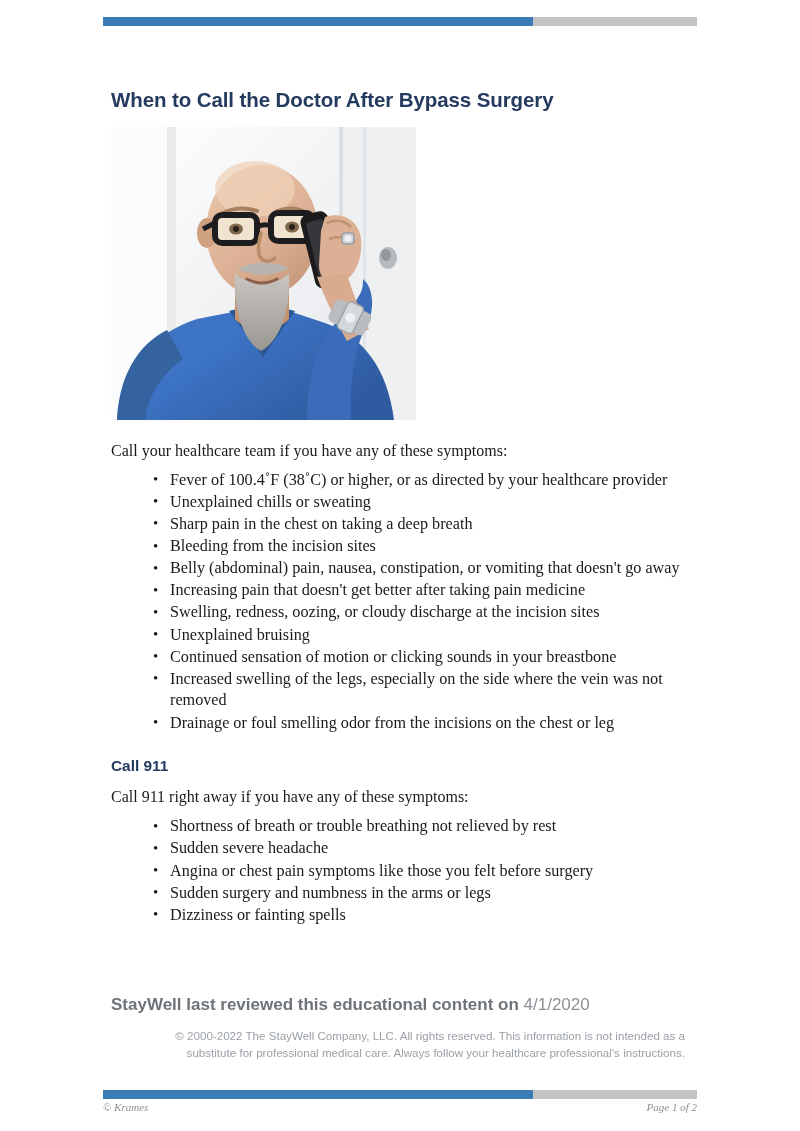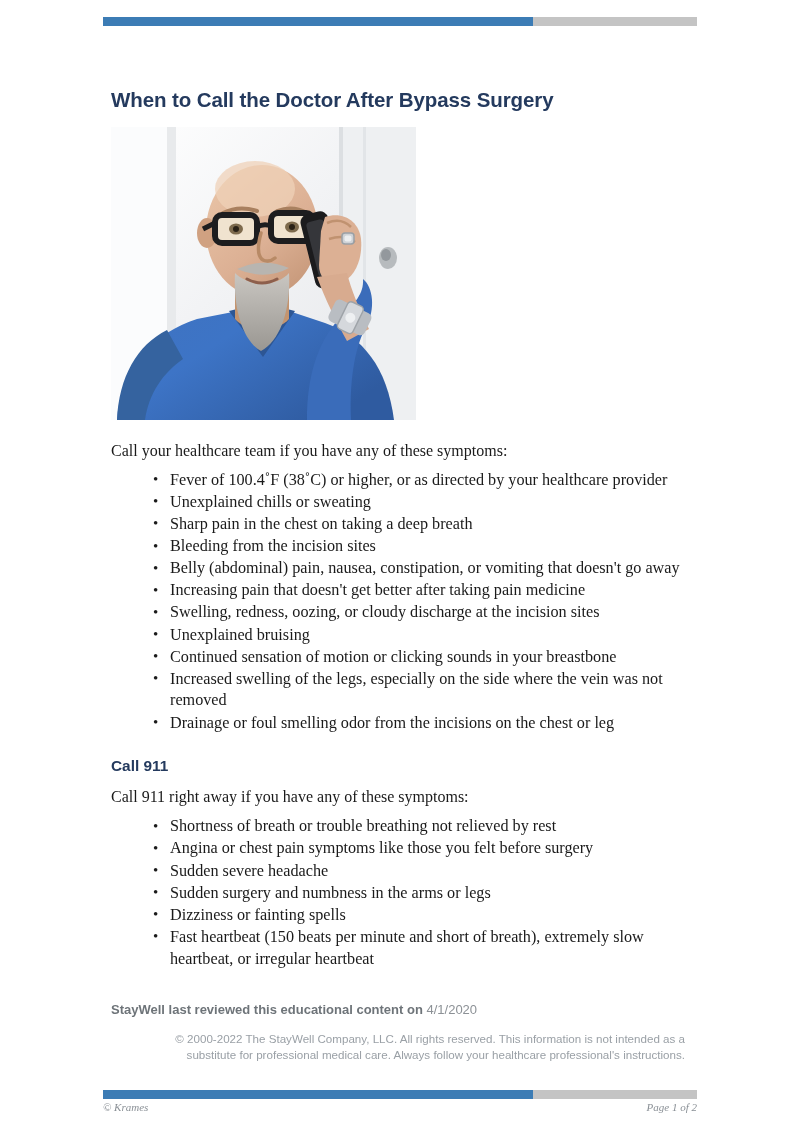--- a/index.html
+++ b/index.html
@@ -114,23 +114,23 @@
 
   
   .credit {
     position: absolute;
     left: 111px;
     top: 986px;
     width: 586px;
   }
   .credit .reviewed {
     font-family: "Liberation Sans", sans-serif;
-    font-size: 13px;
+    font-size: 17px;
     color: #8c9196;
-    margin: 16px 0 6px 0;
+    margin: 8px 0 6px 0;
     line-height: 1.3;
   }
   .credit .reviewed b {
     color: #6e7479;
     font-weight: bold;
   }
   .credit .copyright {
     font-family: "Liberation Sans", sans-serif;
     font-size: 11.6px;
     color: #9aa0a6;
@@ -294,25 +294,24 @@
       <li>Increased swelling of the legs, especially on the side where the vein was not removed</li>
       <li>Drainage or foul smelling odor from the incisions on the chest or leg</li>
     </ul>
 
     <h2 class="section-title">Call 911</h2>
 
     <p class="body-text">Call 911 right away if you have any of these symptoms:</p>
 
     <ul class="sym-list">
       <li>Shortness of breath or trouble breathing not relieved by rest</li>
+      <li>Sudden severe headache</li>
       <li>Angina or chest pain symptoms like those you felt before surgery</li>
-      <li>Sudden severe headache</li>
       <li>Sudden surgery and numbness in the arms or legs</li>
       <li>Dizziness or fainting spells</li>
-      <li>Fast heartbeat (150 beats per minute and short of breath), extremely slow heartbeat, or irregular heartbeat</li>
     </ul>
 
   </div>
 
   <div class="credit">
     <p class="reviewed">
       <b>StayWell last reviewed this educational content on</b>
       <span>4/1/2020</span>
     </p>
     <p class="copyright">© 2000-2022 The StayWell Company, LLC. All rights reserved. This information is not intended as a substitute for professional medical care. Always follow your healthcare professional's instructions.</p>

